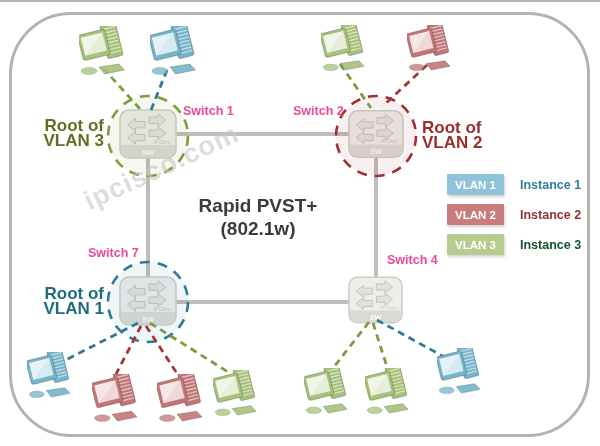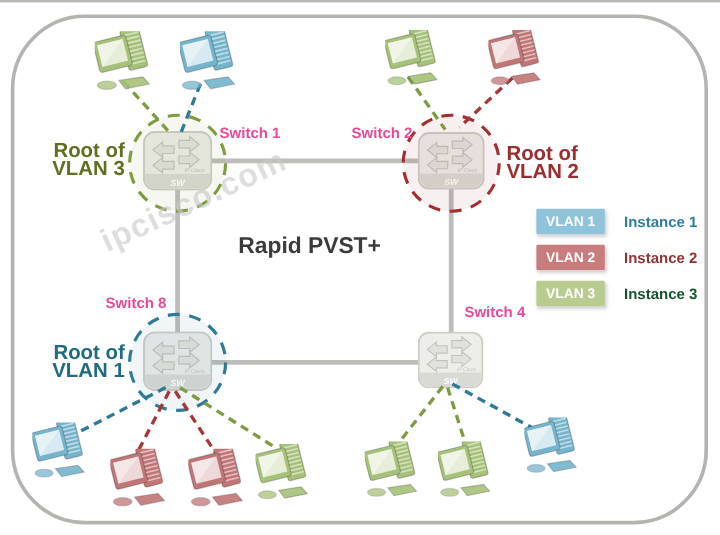--- a/index.html
+++ b/index.html
@@ -131,38 +131,39 @@
     <use href="#pc-icon" x="213" y="368" width="44" height="47" class="pc-green"></use>
     <use href="#pc-icon" x="304" y="366" width="44" height="47" class="pc-green"></use>
     <use href="#pc-icon" x="365" y="366" width="44" height="47" class="pc-green"></use>
     <use href="#pc-icon" x="437" y="346" width="44" height="47" class="pc-blue"></use>
   </svg>
 
   <div class="watermark">ipcisco.com</div>
 
   <div class="sw-label sw1-label">Switch 1</div>
   <div class="sw-label sw2-label">Switch 2</div>
-  <div class="sw-label sw3-label">Switch 8</div>
+  <div class="sw-label sw3-label">Switch 7</div>
   <div class="sw-label sw4-label">Switch 4</div>
 
   <div class="root-label root-vlan3">
     <div>Root of</div>
     <div>VLAN 3</div>
   </div>
   <div class="root-label root-vlan2">
     <div>Root of</div>
     <div>VLAN 2</div>
   </div>
   <div class="root-label root-vlan1">
     <div>Root of</div>
     <div>VLAN 1</div>
   </div>
 
   <div class="diagram-title">
     <div>Rapid PVST+</div>
+    <div>(802.1w)</div>
   </div>
 
   <div class="legend">
     <div class="legend-row">
       <div class="legend-box v1">VLAN 1</div>
       <div class="legend-instance v1">Instance 1</div>
     </div>
     <div class="legend-row">
       <div class="legend-box v2">VLAN 2</div>
       <div class="legend-instance v2">Instance 2</div>

